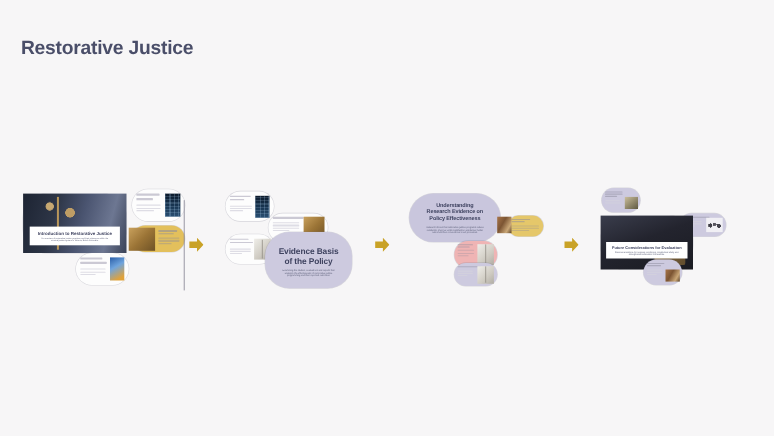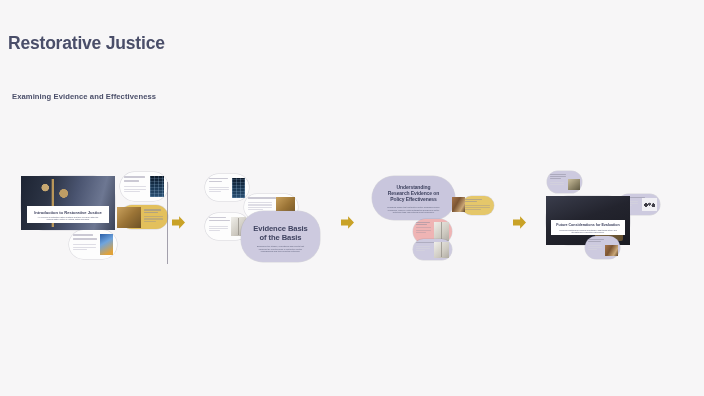--- a/index.html
+++ b/index.html
@@ -5,21 +5,21 @@
   html,body{margin:0;padding:0;}
   body{
     width:704px;height:396px;overflow:hidden;
     background:#f7f6f7;
     font-family:"Liberation Sans", sans-serif;
     position:relative;
   }
   #canvas{position:absolute;inset:0;}
 
   
-  .title-block{position:absolute;left:8px;top:33px;width:200px;}
+  .title-block{position:absolute;left:19px;top:33px;width:200px;}
   .title-block h1{
     margin:0;font-size:17.5px;line-height:20px;font-weight:bold;
     color:#4a4e69;letter-spacing:-0.2px;
   }
   .title-block .subtitle{
     margin-top:19px;font-size:7.6px;font-weight:bold;color:#4a4e69;
     letter-spacing:0.1px;padding-left:4px;
   }
 
   
@@ -92,21 +92,20 @@
 </head>
 <body>
 
 <div id="canvas">
 
   <div class="title-block">
     <h1>
       <span>Restorative Justice</span><br>
       <br>
     </h1>
-    <div class="subtitle">Examining Evidence and Effectiveness</div>
   </div>
 
   <div class="cluster" style="left:0;top:0;width:704px;height:396px;pointer-events:none;">
 
     <div class="card white" style="left:21px;top:176px;width:94px;height:54px;padding:0;pointer-events:auto;">
       <div class="photo scales" style="inset:0;"></div>
       <div class="banner" style="left:6px;top:30px;right:6px;height:17px;">
         <div class="bt" style="top:3.5px;font-size:4.1px;">Introduction to Restorative Justice</div>
         <div class="slide-sub" style="left:9px;right:9px;top:9.5px;font-size:1.9px;">An overview of restorative justice practices and their relevance within the criminal justice system in Victoria, British Columbia.</div>
       </div>
@@ -179,21 +178,21 @@
       <div class="ph light" style="left:4px;top:10.4px;width:24px;height:1.2px;"></div>
       <div class="ph light" style="left:4px;top:12.8px;width:24px;height:1.2px;"></div>
       <div class="ph light" style="left:4px;top:15.2px;width:15px;height:1.2px;"></div>
       <div class="photo warm" style="left:32px;top:3px;width:19px;height:20px;"></div>
 
     </div>
 
     <div class="card lav" style="left:241px;top:211px;width:79px;height:51px;pointer-events:auto;">
       <div class="slide-title" style="left:6px;right:6px;top:14px;font-size:7.6px;">
         <span>Evidence Basis</span><br>
-        <span>of the Basis</span>
+        <span>of the Policy</span>
       </div>
       <div class="slide-sub" style="left:12px;right:12px;top:34px;font-size:2.1px;">Examining the studies, evaluations and reports that underpin the effectiveness of restorative justice programming and their reported outcomes.</div>
     </div>
   </div>
 
   <div class="arrow" style="left:341px;top:215px;">
     <svg viewBox="0 0 13 15">
       <path d="M0 4.6 H7.1 V1.2 L13 7.5 L7.1 13.8 V10.4 H0 Z" fill="#c9a227"></path>
     </svg>
   </div>

